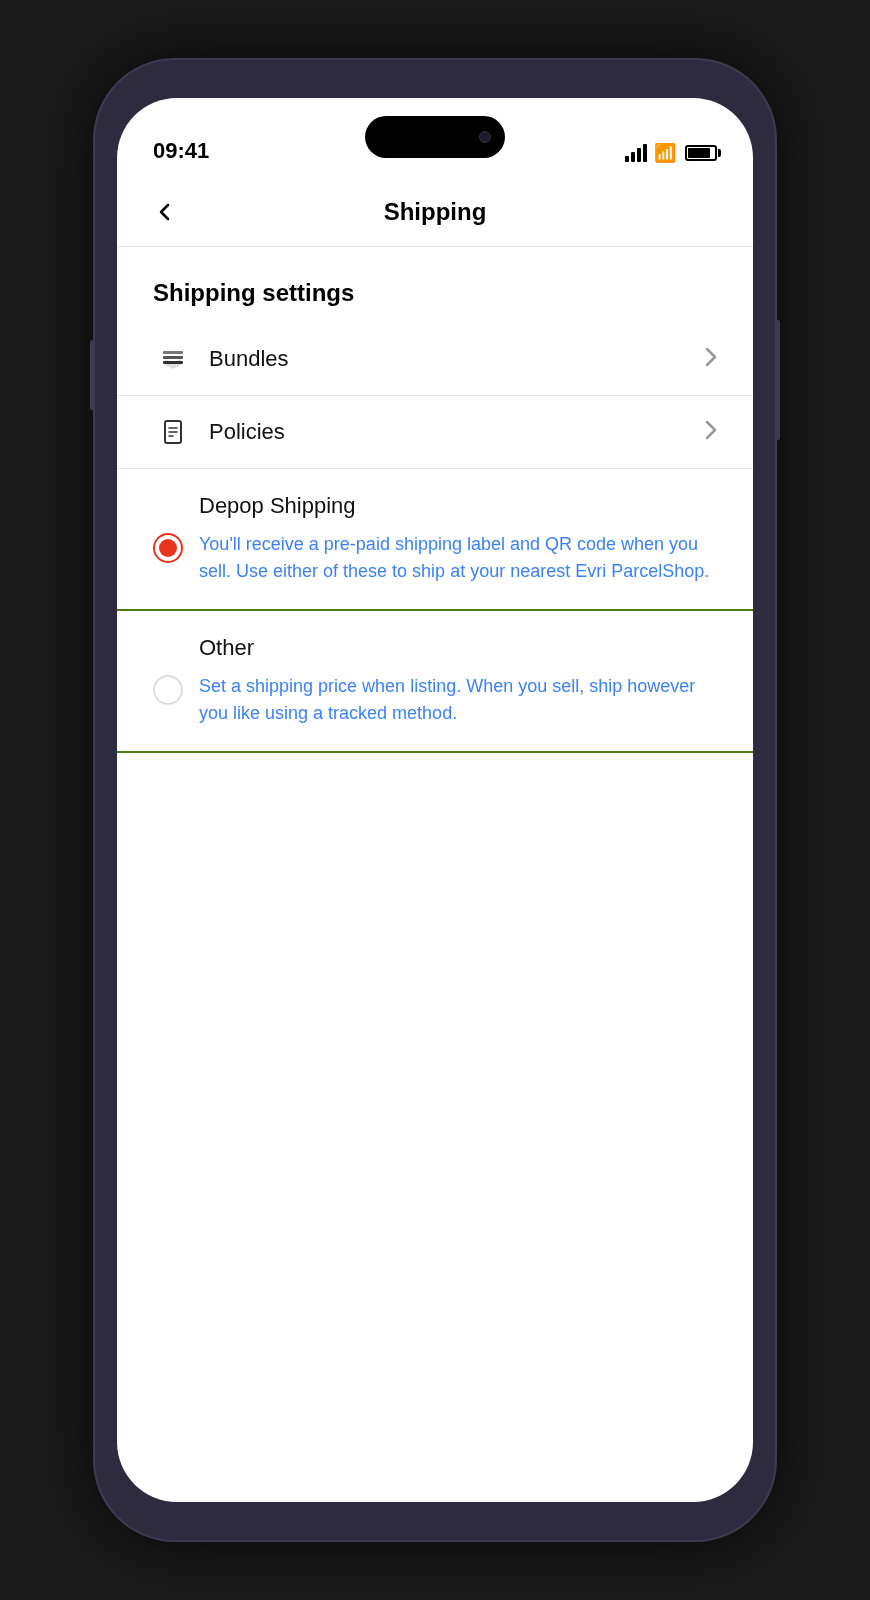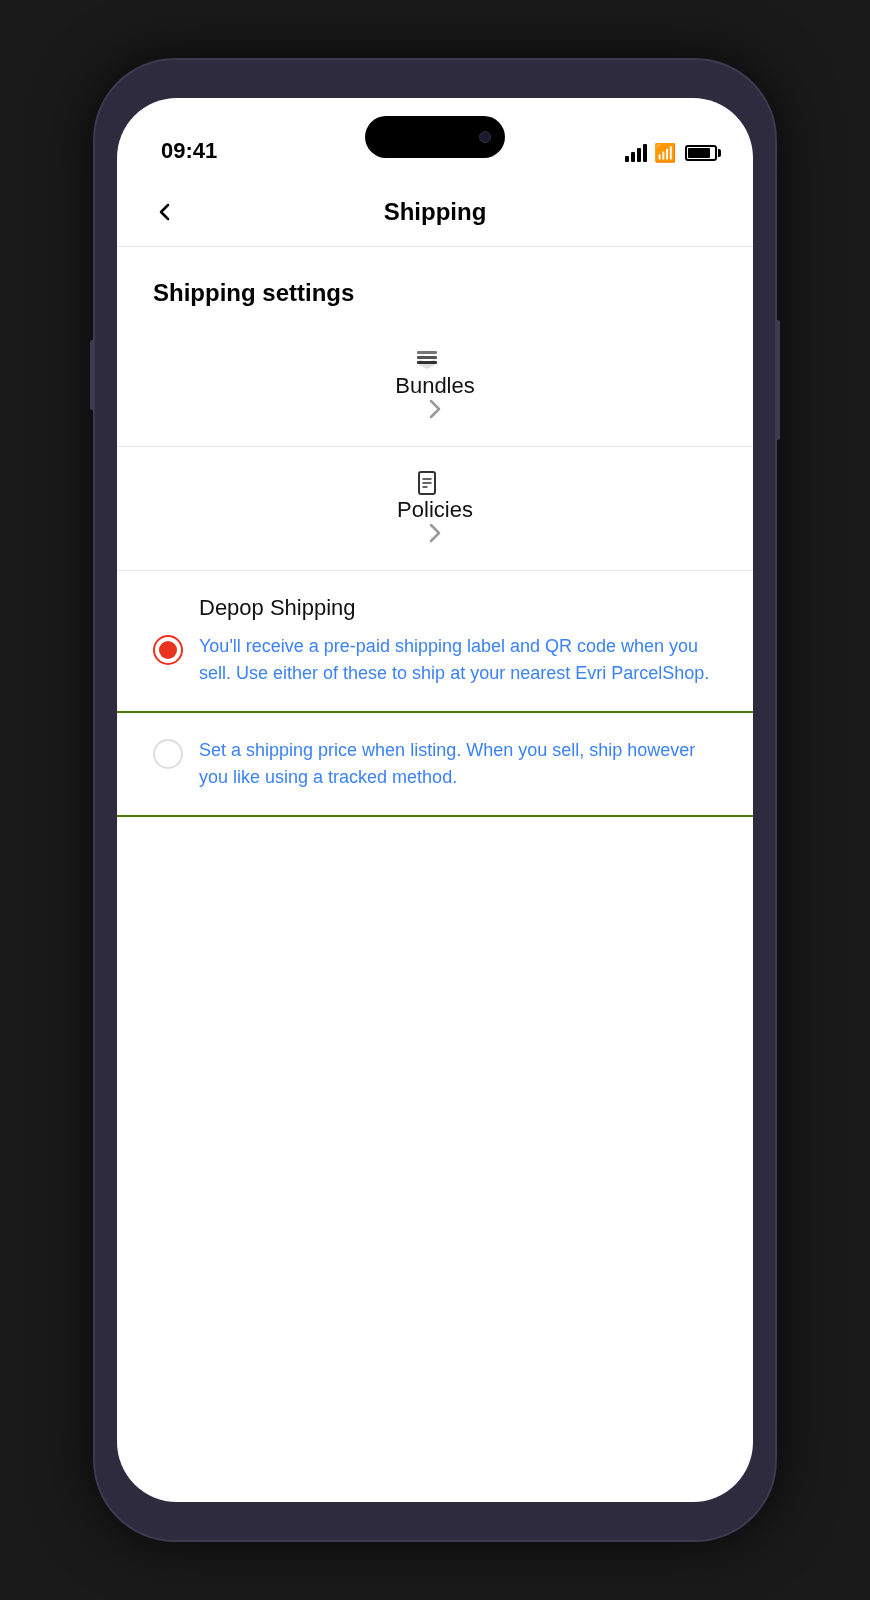--- a/index.html
+++ b/index.html
@@ -92,21 +92,21 @@
       height: 12px;
       background: #1a1a2e;
       border-radius: 50%;
       border: 1px solid #333;
     }
 
     
     .status-bar {
       position: absolute;
       top: 0;
-      left: 8px;
+      left: 0;
       right: 0;
       height: 80px;
       display: flex;
       align-items: flex-end;
       padding: 0 36px 10px;
       justify-content: space-between;
       z-index: 50;
     }
 
     .status-time {
@@ -215,21 +215,20 @@
       padding: 32px 36px 16px;
     }
 
     
     .list-item {
       display: flex;
       align-items: center;
       padding: 22px 36px;
       border-bottom: 1px solid #e8e8e8;
       cursor: pointer;
-      flex-direction: column;
     }
 
     .list-item-icon {
       width: 40px;
       display: flex;
       align-items: center;
       justify-content: center;
       margin-right: 16px;
     }
 
@@ -423,20 +422,23 @@
                   <div class="radio-inner"></div>
                 </div>
               </div>
               <div class="shipping-option-content">
                 <p class="shipping-option-desc">You'll receive a pre-paid shipping label and QR code when you sell. Use either of these to ship at your nearest Evri ParcelShop.</p>
               </div>
             </div>
           </div>
 
           <div class="shipping-option">
+            <div style="margin-left: 46px; margin-bottom: 12px;">
+              <span class="shipping-option-name">Other</span>
+            </div>
             <div class="shipping-option-header">
               <div class="radio-container">
                 <div class="radio-button">
                 </div>
               </div>
               <div class="shipping-option-content">
                 <p class="shipping-option-desc">Set a shipping price when listing. When you sell, ship however you like using a tracked method.</p>
               </div>
             </div>
           </div>

